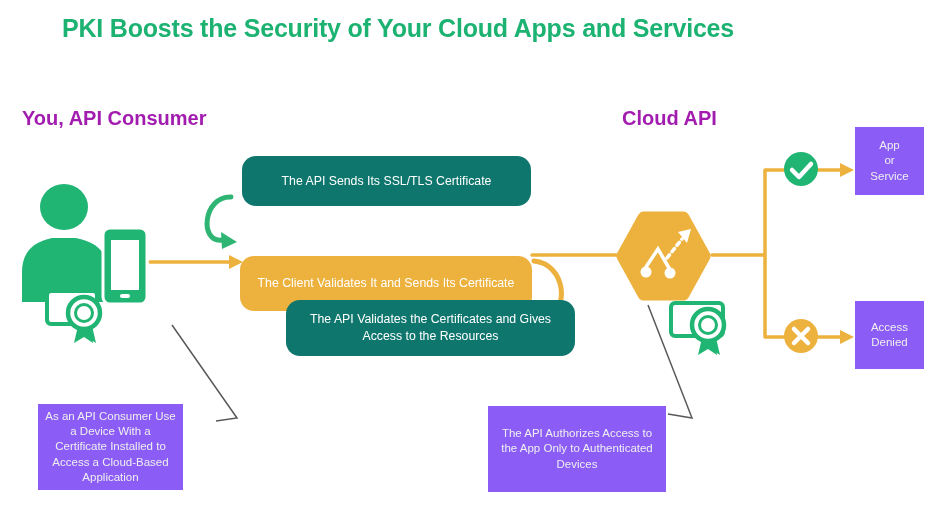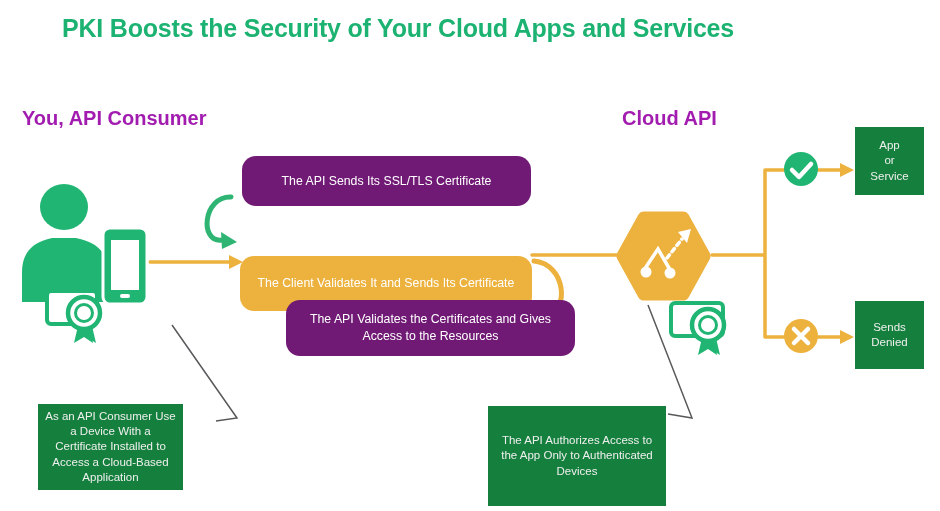--- a/index.html
+++ b/index.html
@@ -14,33 +14,33 @@
   .section-label{
     position:absolute;font-size:20px;font-weight:bold;color:#a21caf;
   }
   .label-consumer{left:22px;top:107px;}
   .label-cloudapi{left:622px;top:107px;}
   .layer{position:absolute;left:0;top:0;}
   .step{
     position:absolute;border-radius:14px;display:flex;align-items:center;justify-content:center;
     color:#ffffff;font-size:12.3px;text-align:center;line-height:1.35;padding:2px 16px;box-sizing:border-box;
   }
-  .step-green{background:#701a75;}
+  .step-green{background:#0f766e;}
   .step-yellow{background:#EDB23E;}
   .step1{left:242px;top:156px;width:289px;height:50px;}
   .step2{left:240px;top:228px;width:292px;height:55px;margin-top:28px;}
   .step3{left:242px;top:300px;width:289px;height:56px;margin-left:44px;}
   .darkbox{
-    position:absolute;background:#15803d;color:#EFEFEF;display:flex;align-items:center;justify-content:center;
+    position:absolute;background:#8b5cf6;color:#EFEFEF;display:flex;align-items:center;justify-content:center;
     text-align:center;font-size:11.5px;line-height:1.32;padding:6px;box-sizing:border-box;
   }
   .box-app{left:855px;top:127px;width:69px;height:68px;}
   .box-denied{left:855px;top:301px;width:69px;height:68px;}
   .box-callout-left{left:38px;top:404px;width:145px;height:86px;}
-  .box-callout-right{left:488px;top:406px;width:178px;height:100px;}
+  .box-callout-right{left:488px;top:406px;width:178px;height:86px;}
   .stacked span{display:block;}
 </style>
 </head>
 <body>
 
 <div class="canvas">
 
   <div class="title">PKI Boosts the Security of Your Cloud Apps and Services</div>
   <div class="section-label label-consumer">You, API Consumer</div>
   <div class="section-label label-cloudapi">Cloud API</div>
@@ -130,21 +130,21 @@
 
   <div class="darkbox box-app stacked">
     <div>
       <span>App</span>
       <span>or</span>
       <span>Service</span>
     </div>
   </div>
   <div class="darkbox box-denied stacked">
     <div>
-      <span>Sends</span>
+      <span>Access</span>
       <span>Denied</span>
     </div>
   </div>
 
   <div class="darkbox box-callout-left">
     <span>As an API Consumer Use a Device With a Certificate Installed to Access a Cloud-Based Application</span>
   </div>
   <div class="darkbox box-callout-right">
     <span>The API Authorizes Access to the App Only to Authenticated Devices</span>
   </div>

